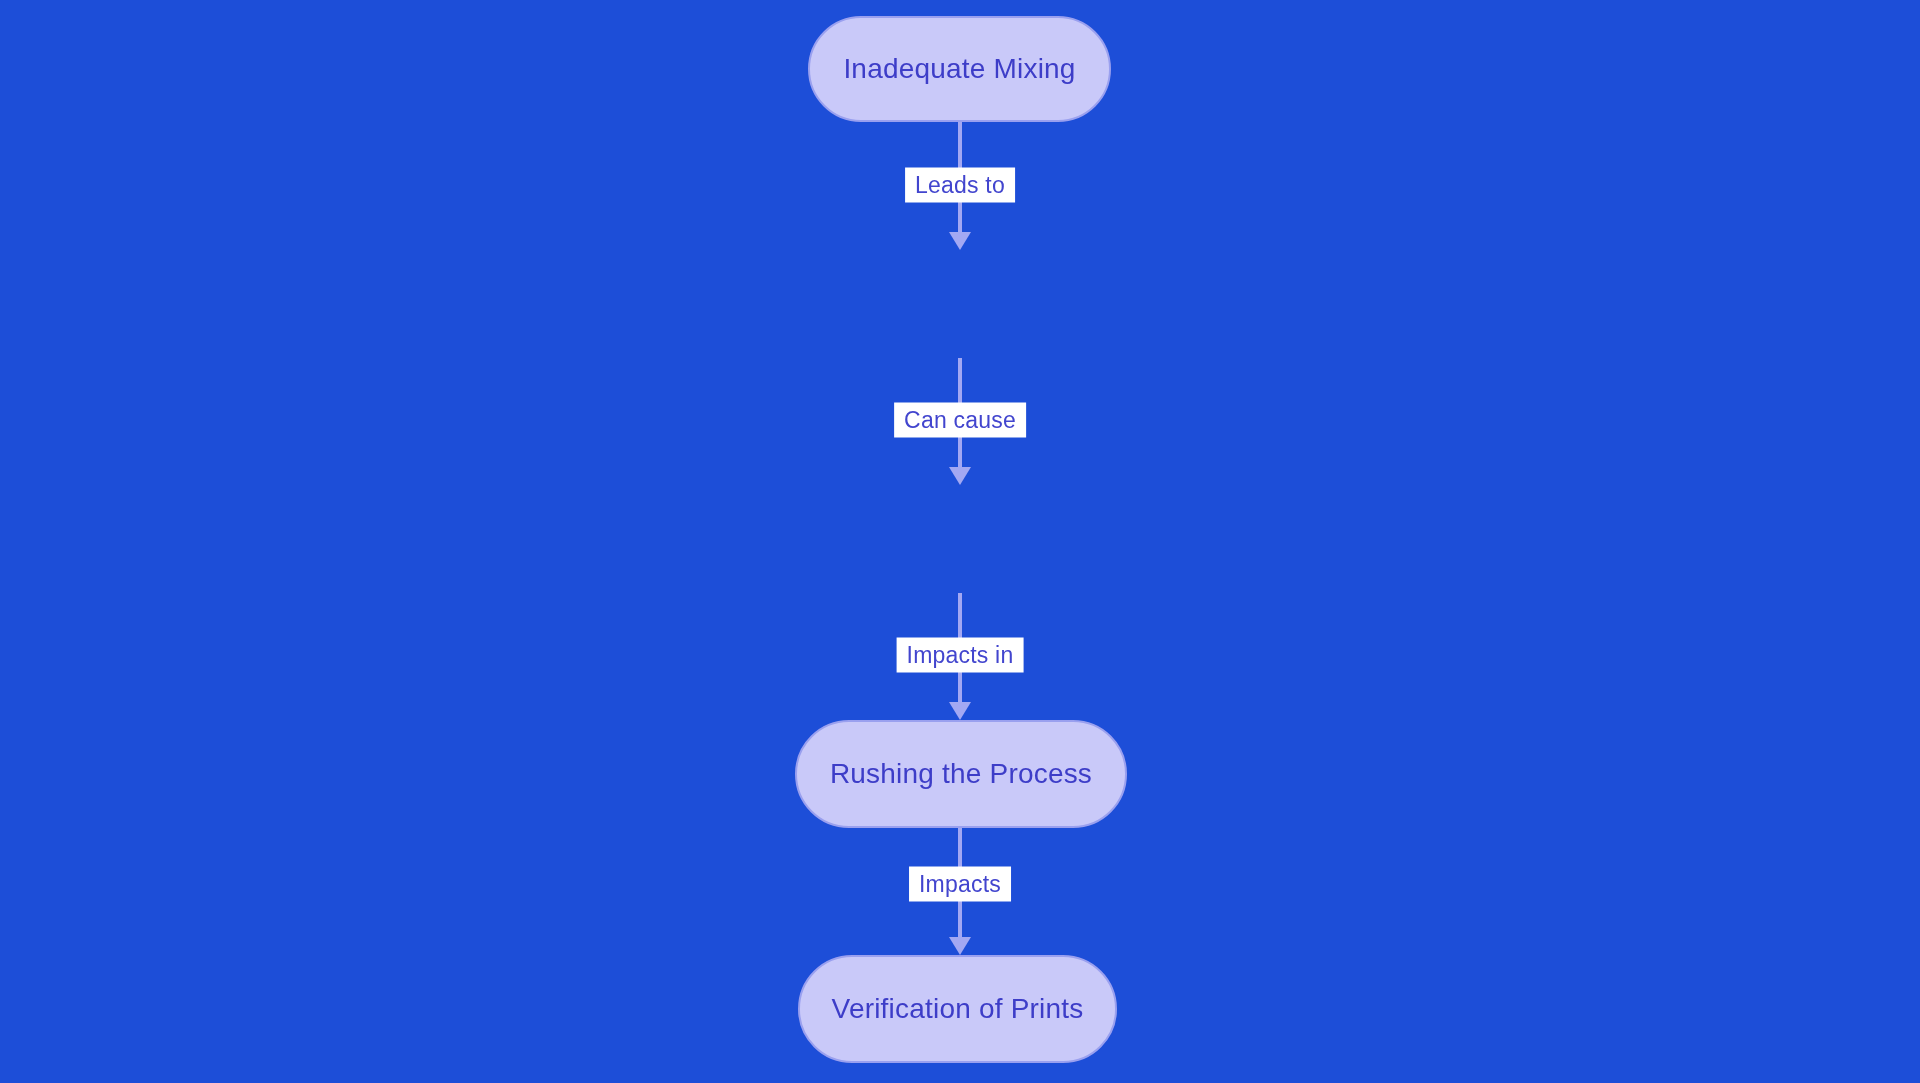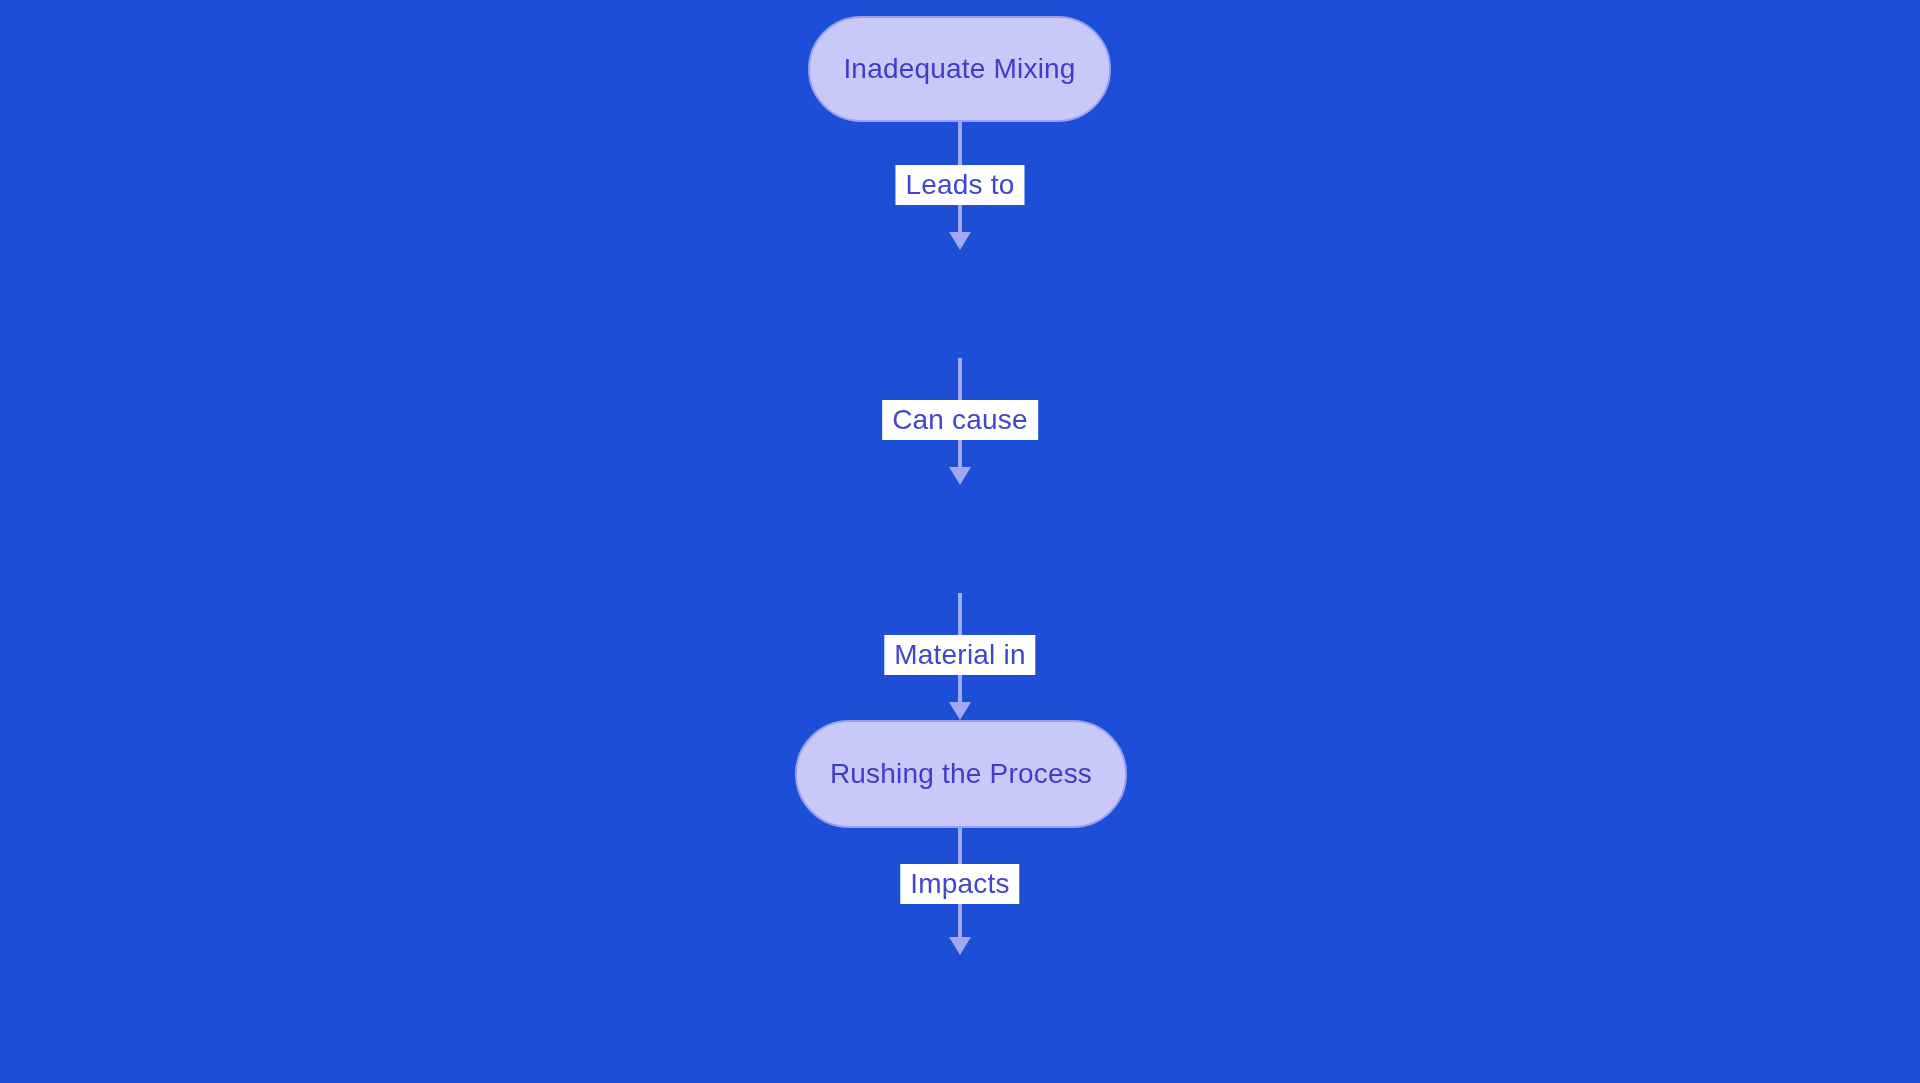--- a/index.html
+++ b/index.html
@@ -61,21 +61,21 @@
   .arrow-2 { top: 467px; }
   .arrow-3 { top: 702px; }
   .arrow-4 { top: 937px; }
 
   .edge-label {
     position: absolute;
     left: 960px;
     transform: translate(-50%, -50%);
     background: #ffffff;
     color: #4245ce;
-    font-size: 28px;
+    font-size: 23px;
     font-weight: 500;
     letter-spacing: 0.2px;
     padding: 4px 10px;
     white-space: nowrap;
     text-align: center;
   }
   .label-1 { top: 185px; }
   .label-2 { top: 420px; }
   .label-3 { top: 655px; }
   .label-4 { top: 884px; }
@@ -84,30 +84,33 @@
 <body>
 
 <div class="canvas">
 
   <div class="node node-1">
     <span>Inadequate Mixing</span>
   </div>
   <div class="node node-4">
     <span>Rushing the Process</span>
   </div>
+  <div class="node node-5">
+    <span>Verification of Prints</span>
+  </div>
 
   <div class="edge-line line-1"></div>
   <div class="arrowhead arrow-1"></div>
   <div class="edge-label label-1">Leads to</div>
 
   <div class="edge-line line-2"></div>
   <div class="arrowhead arrow-2"></div>
   <div class="edge-label label-2">Can cause</div>
 
   <div class="edge-line line-3"></div>
   <div class="arrowhead arrow-3"></div>
-  <div class="edge-label label-3">Material in</div>
+  <div class="edge-label label-3">Impacts in</div>
 
   <div class="edge-line line-4"></div>
   <div class="arrowhead arrow-4"></div>
   <div class="edge-label label-4">Impacts</div>
 
 </div>
 
 </body></html>

